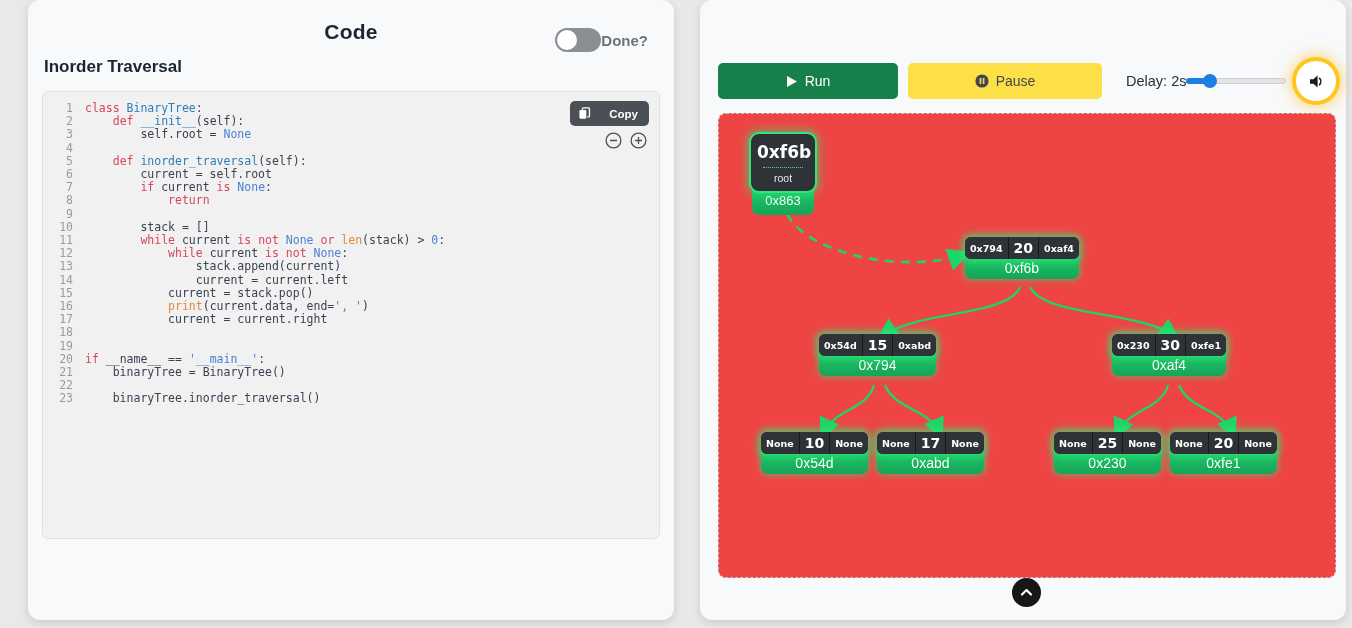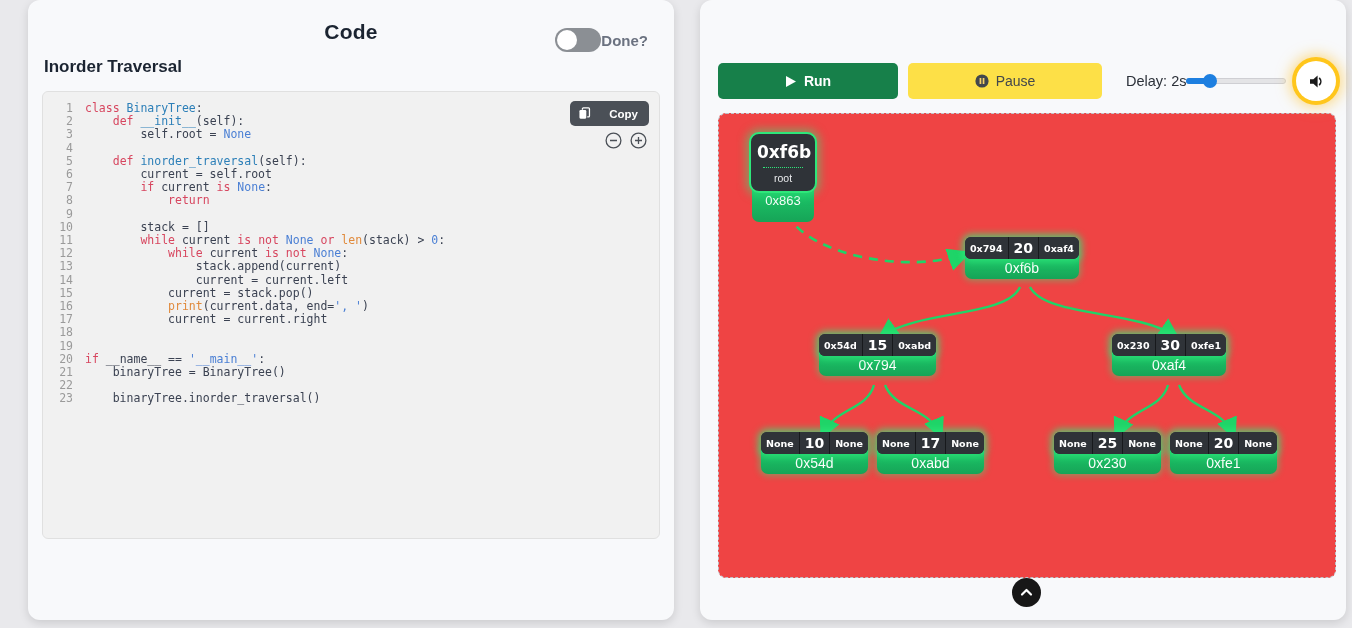--- a/index.html
+++ b/index.html
@@ -104,21 +104,21 @@
   
   .canvas-toolbar {
     position: absolute; left: 18px; top: 63px;
     width: 612px; height: 36px;
     display: flex; align-items: center; gap: 10px;
   }
   .btn-run {
     width: 180px; height: 36px;
     background: #17804a; color: #ffffff;
     border: none; border-radius: 5px;
-    font-size: 14px; font-weight: bold;
+    font-size: 14px; font-weight: normal;
     display: flex; align-items: center; justify-content: center; gap: 7px;
     cursor: pointer;
   }
   .btn-pause {
     width: 194px; height: 36px;
     background: #fde047; color: #42474d;
     border: none; border-radius: 5px;
     font-size: 14px;
     display: flex; align-items: center; justify-content: center; gap: 7px;
     cursor: pointer;
@@ -205,21 +205,21 @@
     box-shadow: 0 0 9px 3px rgba(46,231,122,.5);
     position: relative; z-index: 2;
   }
   .rootbox .ptr { color: #ffffff; font-size: 17px; font-weight: bold; font-family:"DejaVu Sans",sans-serif; }
   .rootbox .sep { border-top: 1.5px dotted #2ee77a; margin: 5px 6px 4px 6px; }
   .rootbox .lbl { color: #e8eaec; font-size: 10.5px; }
   .rootbox .addr {
     width: 62px; margin: -4px auto 0 auto;
     background: linear-gradient(180deg,#1ec96a,#16a457);
     color:#ffffff; font-size: 13px; text-align:center;
-    border-radius: 0 0 7px 7px; padding: 4px 0 14px 0;
+    border-radius: 0 0 7px 7px; padding: 4px 0 7px 0;
     position: relative; z-index: 1;
   }
   .scroll-up {
     position: absolute; left: 1012px; top: 578px;
     width: 29px; height: 29px; border-radius: 50%;
     background: #171717;
     display: flex; align-items: center; justify-content: center;
     z-index: 30; cursor: pointer;
   }
 </style>

